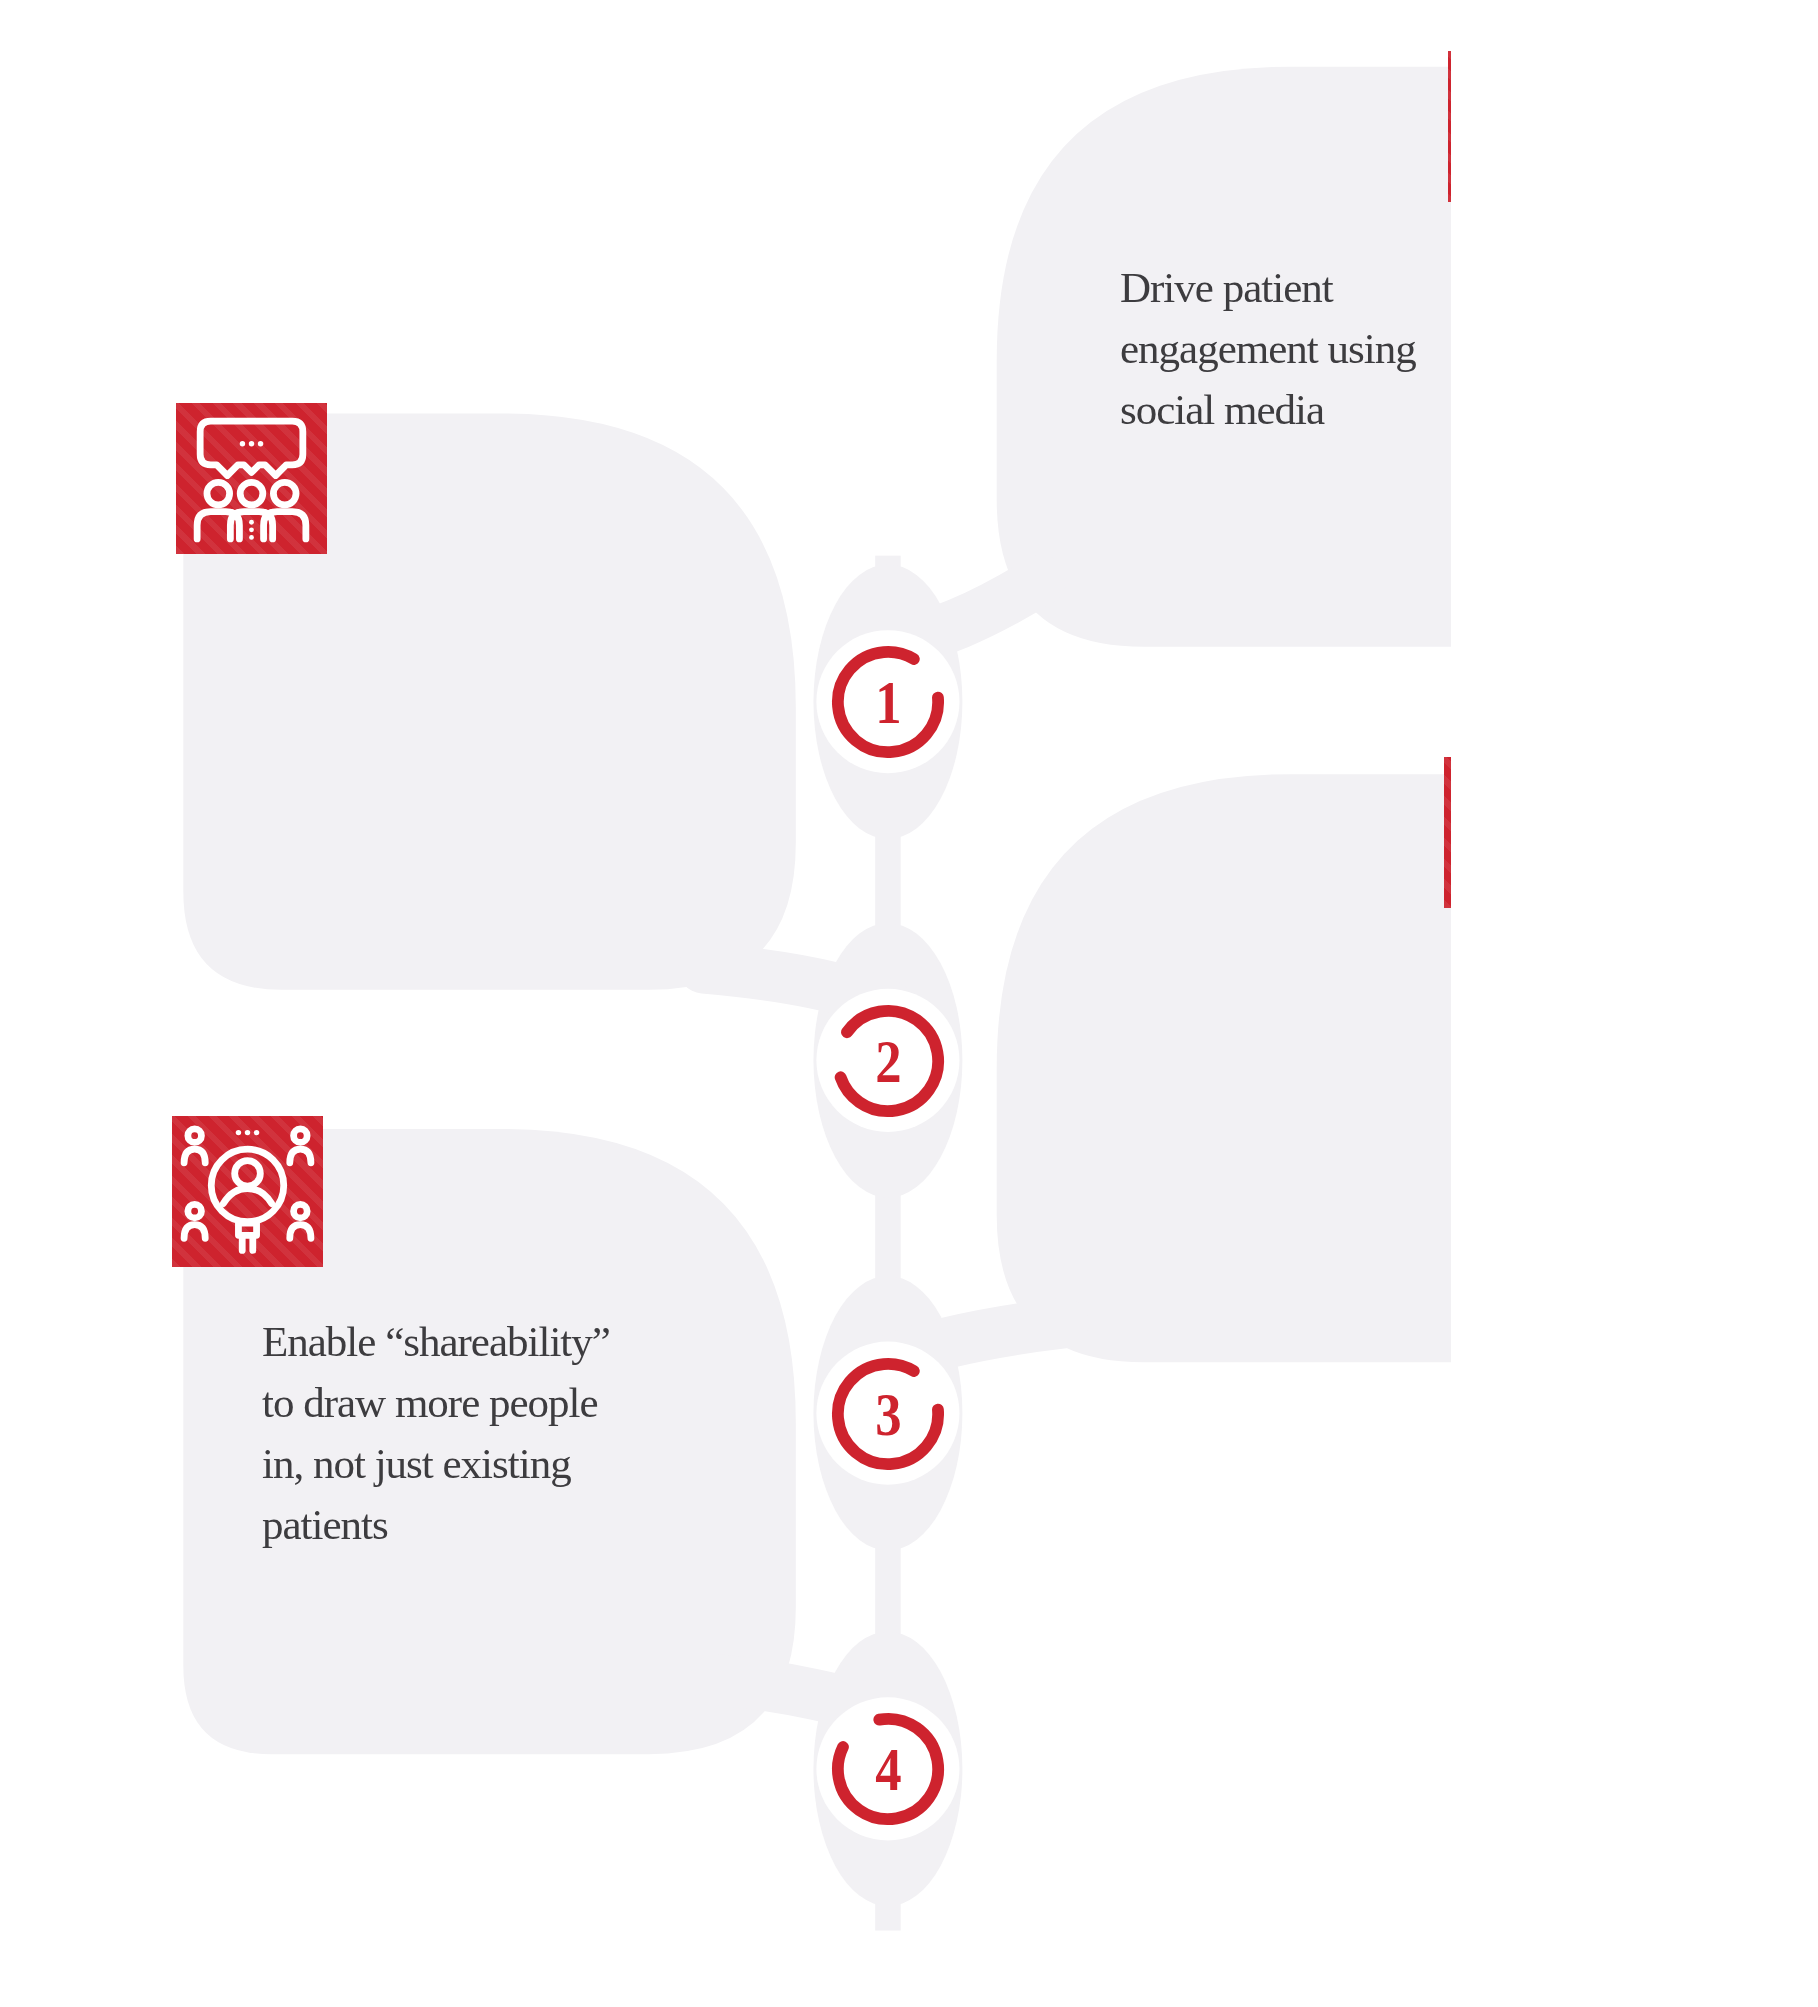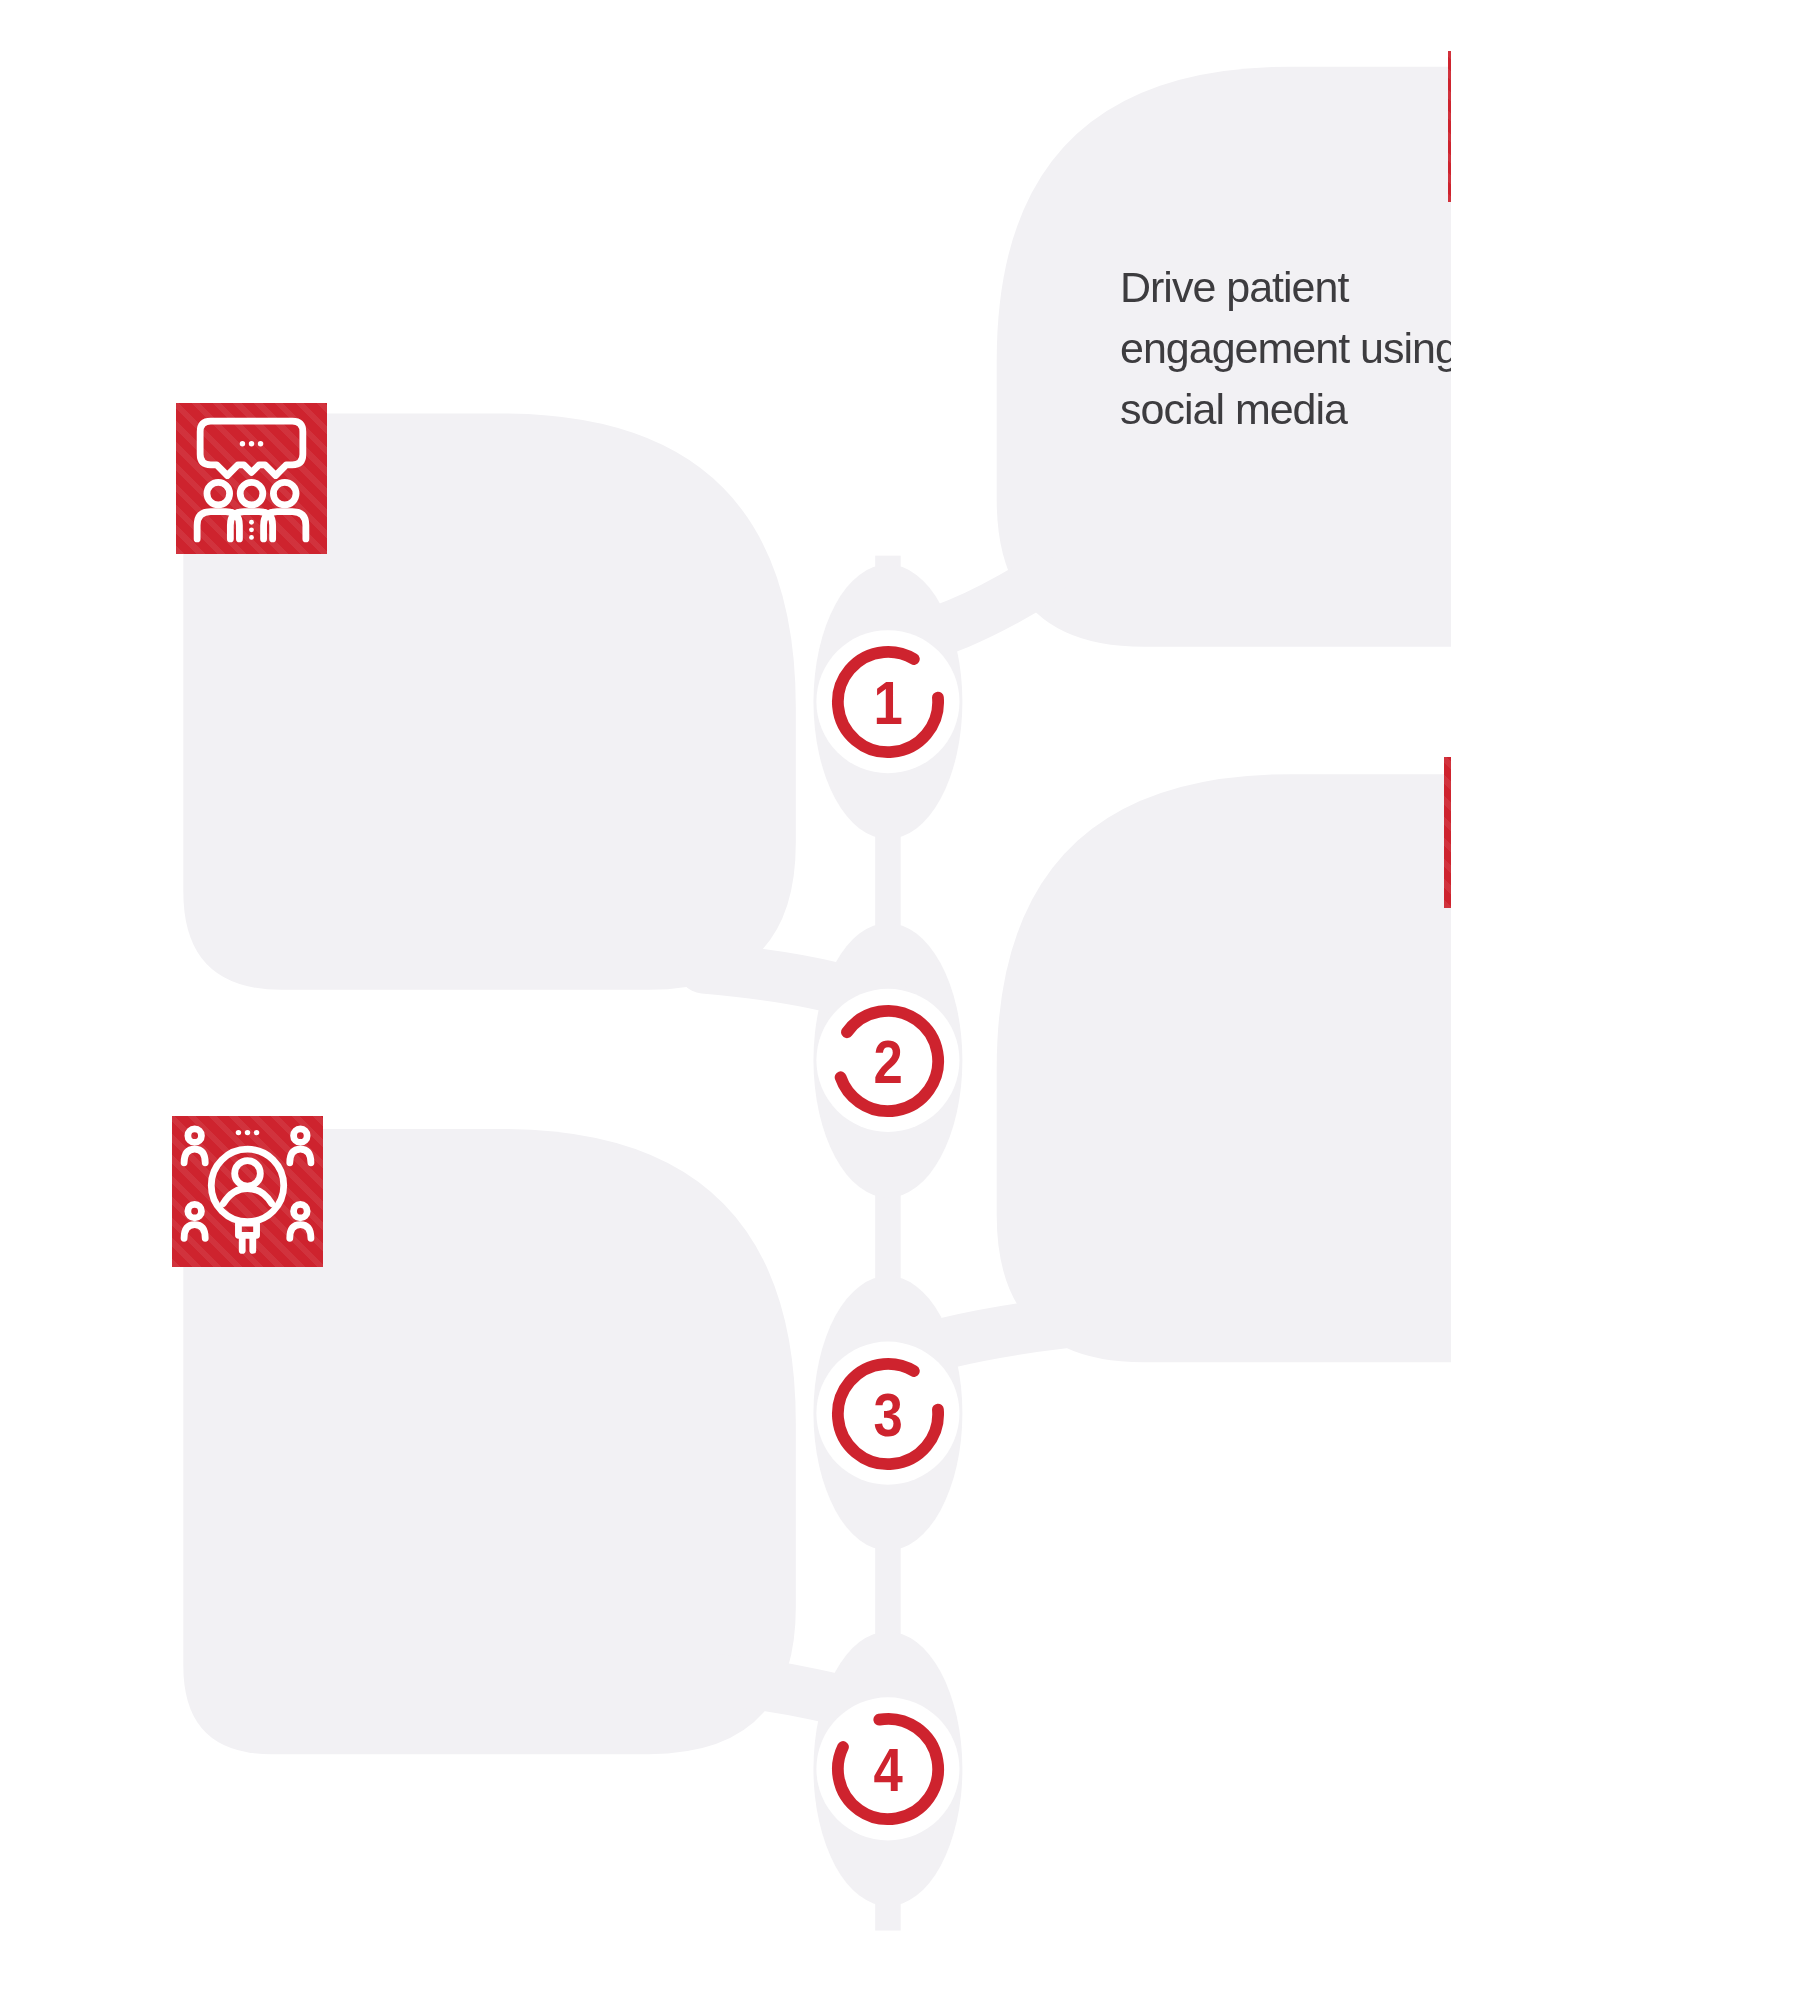--- a/index.html
+++ b/index.html
@@ -4,21 +4,21 @@
 <style>
   :root{
     --red:#ce232e;
     --blob-gray:#f2f1f4;
     --text-dark:#3d3c3f;
     --white:#ffffff;
   }
   html,body{margin:0;padding:0;background:#fff;}
   .canvas{
     position:relative;width:1451px;height:2007px;background:var(--white);
-    overflow:hidden;font-family:Liberation Sans, sans-serif;border-radius:14px;
+    overflow:hidden;font-family:Liberation Serif, serif;border-radius:14px;
   }
   .bg{position:absolute;left:0;top:0;width:1818px;height:2007px;}
   .bg-fill{fill:var(--blob-gray);}
   .bg-stroke{stroke:var(--blob-gray);stroke-width:52;fill:none;stroke-linecap:round;}
   .bg-white{fill:var(--white);}
 
   .blob-text{
     position:absolute;color:var(--text-dark);
     font-size:43px;line-height:61px;letter-spacing:-1px;
     white-space:pre-wrap;
@@ -177,20 +177,24 @@
       </g>
       <circle class="dot" cx="44" cy="11" r="1.8"></circle>
       <circle class="dot" cx="50" cy="11" r="1.8"></circle>
       <circle class="dot" cx="56" cy="11" r="1.8"></circle>
     </svg>
   </div>
 
   <div class="blob-text t1">Drive patient
 engagement using
 social media</div>
+  <div class="blob-text t4">Enable “shareability”
+to draw more people
+in, not just existing
+patients</div>
 
   <div class="ring r1">
     <svg viewBox="0 0 116 116">
         <circle cx="58" cy="58" r="51" transform="rotate(-5 58 58)"></circle>
       </svg>
     <div class="num">
         <span>1</span>
       </div>
   </div>
   <div class="ring r2">

